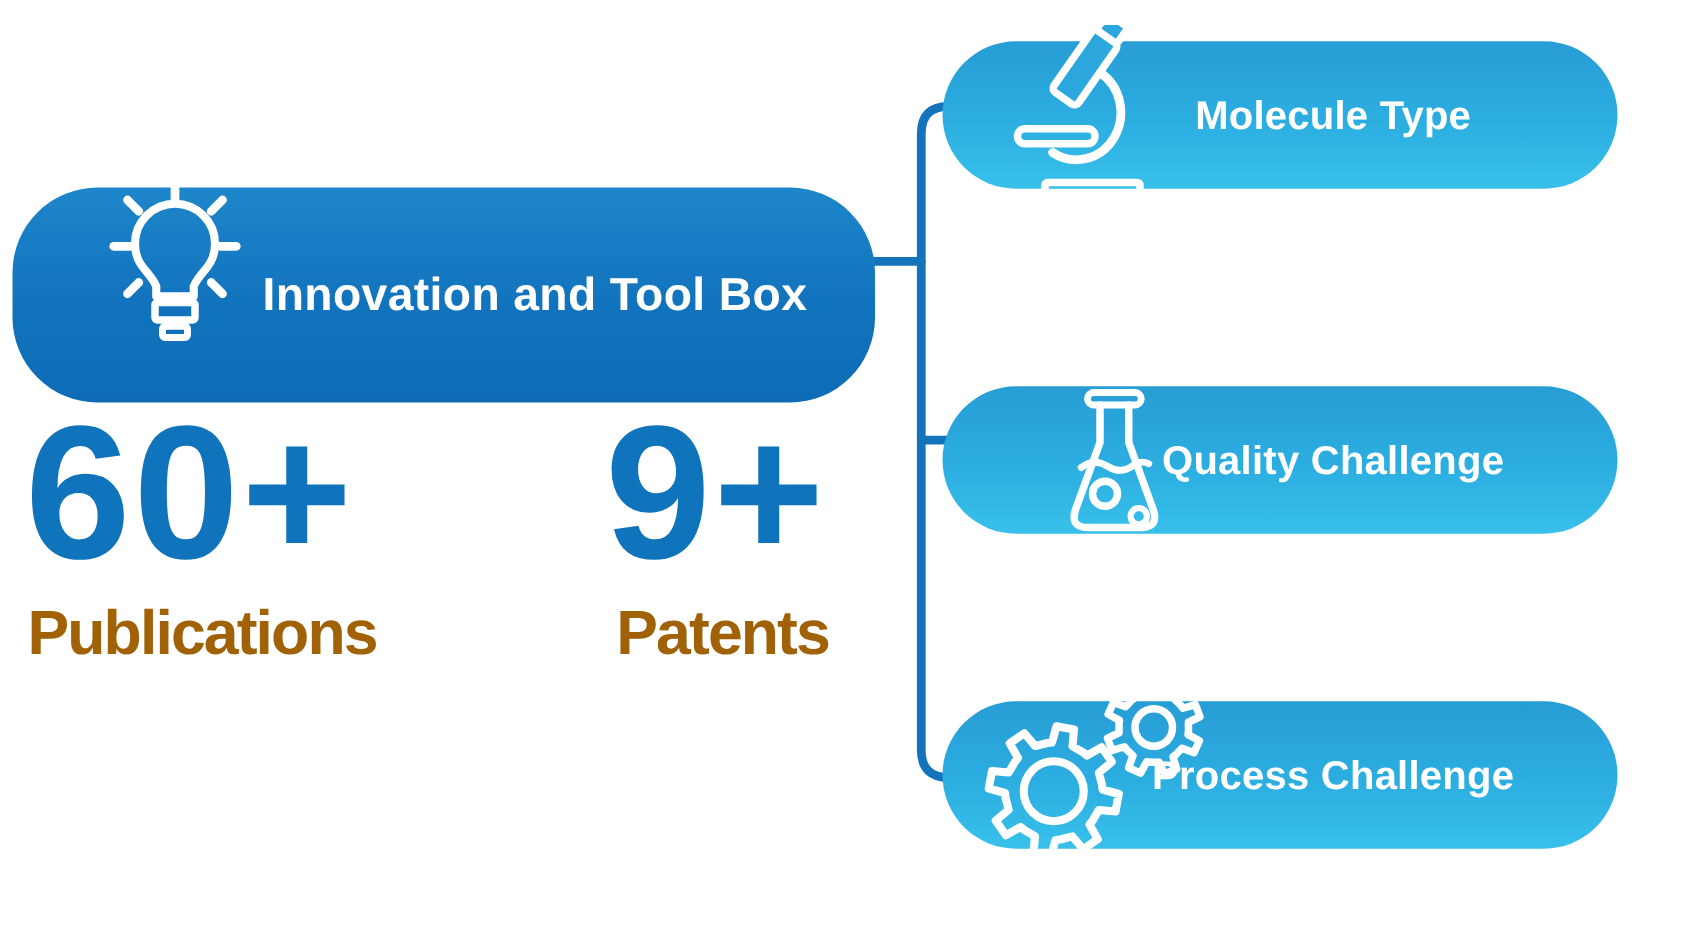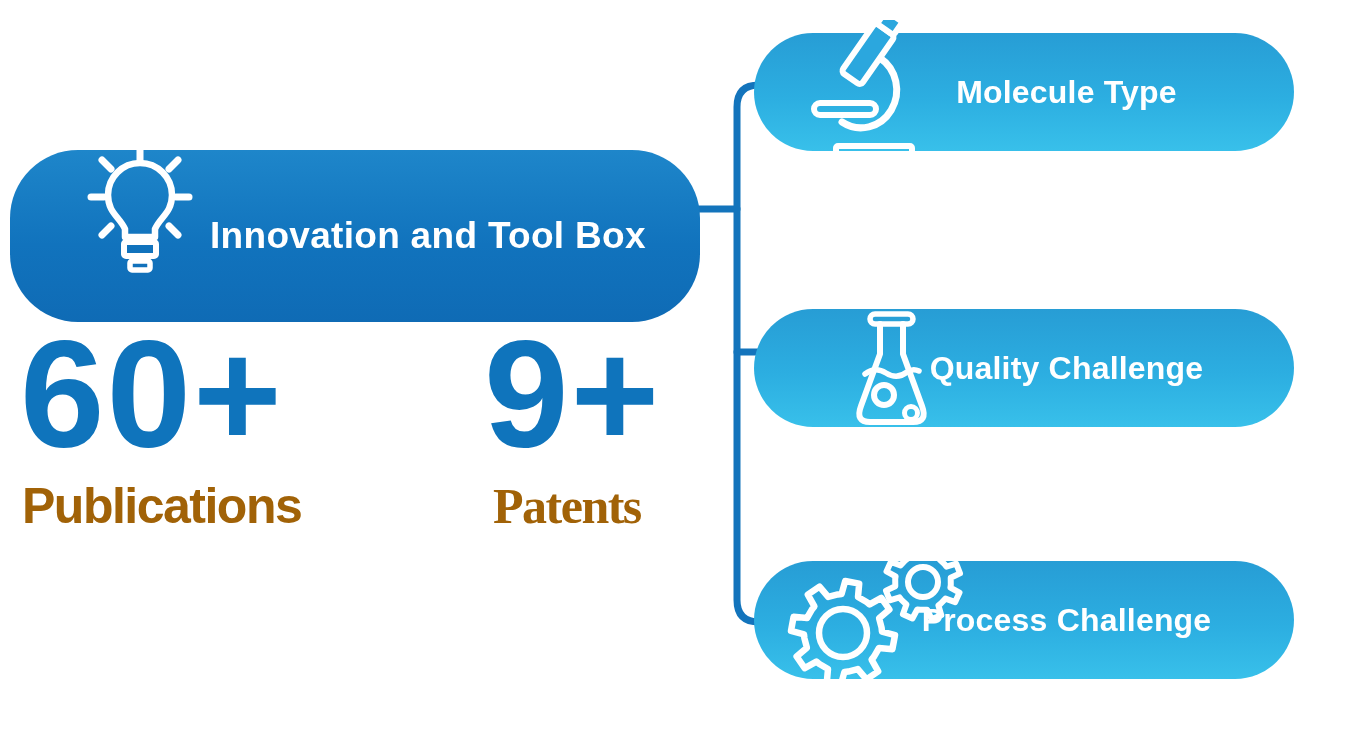--- a/index.html
+++ b/index.html
@@ -51,21 +51,21 @@
     color:#0f74bc;white-space:nowrap;
   }
   .stat-label{
     position:absolute;
     font-size:50px;font-weight:700;letter-spacing:-1.5px;
     color:#a16207;white-space:nowrap;
   }
   #stat1-number{left:20px;top:318px;}
   #stat1-label{left:22px;top:477px;}
   #stat2-number{left:484px;top:318px;}
-  #stat2-label{left:493px;top:477px;font-family:Liberation Serif, serif;}
+  #stat2-label{left:493px;top:477px;}
 </style>
 </head>
 <body>
 
 <div class="canvas">
 
   <svg id="connector" width="1347" height="755" viewBox="0 0 1347 755">
     <g stroke="#1374bc" stroke-width="7" fill="none" stroke-linecap="round" stroke-linejoin="round">
 
       <path d="M 699 209 L 737 209"></path>

